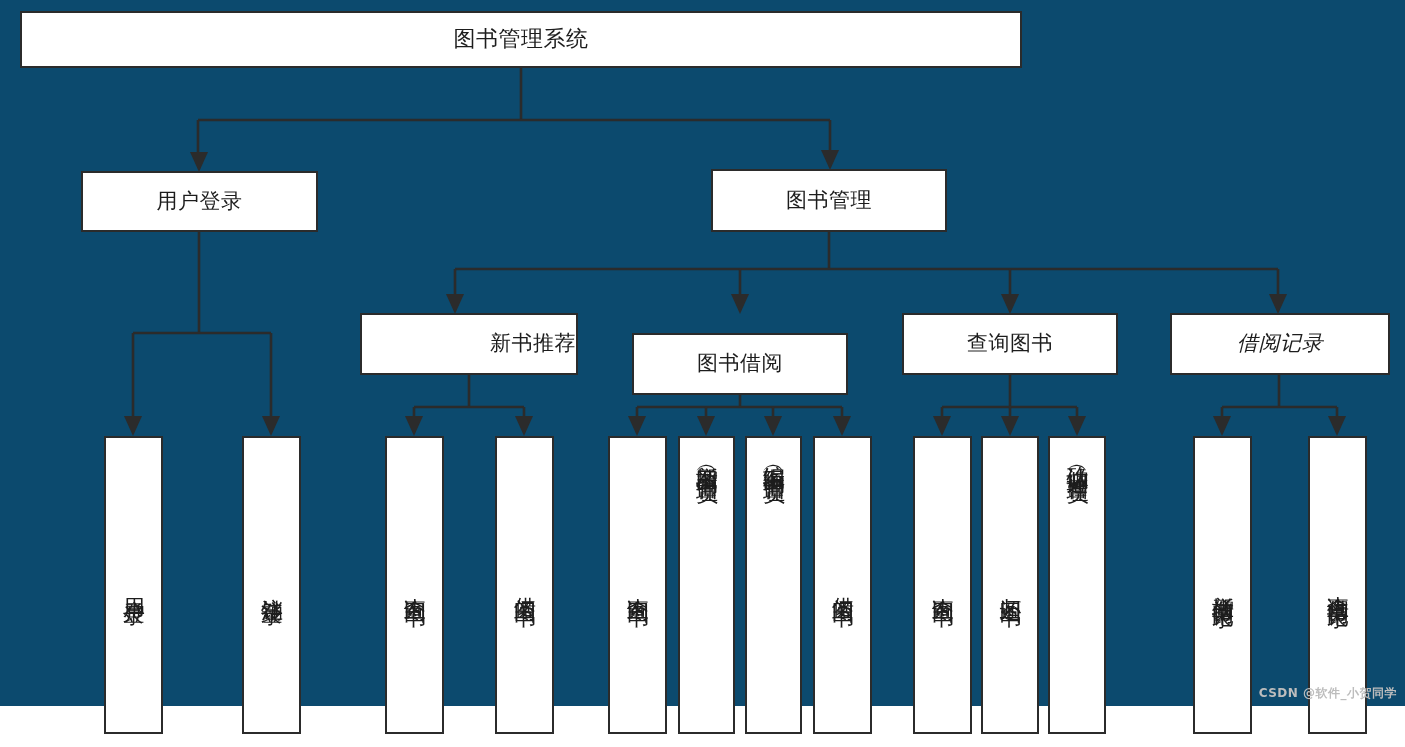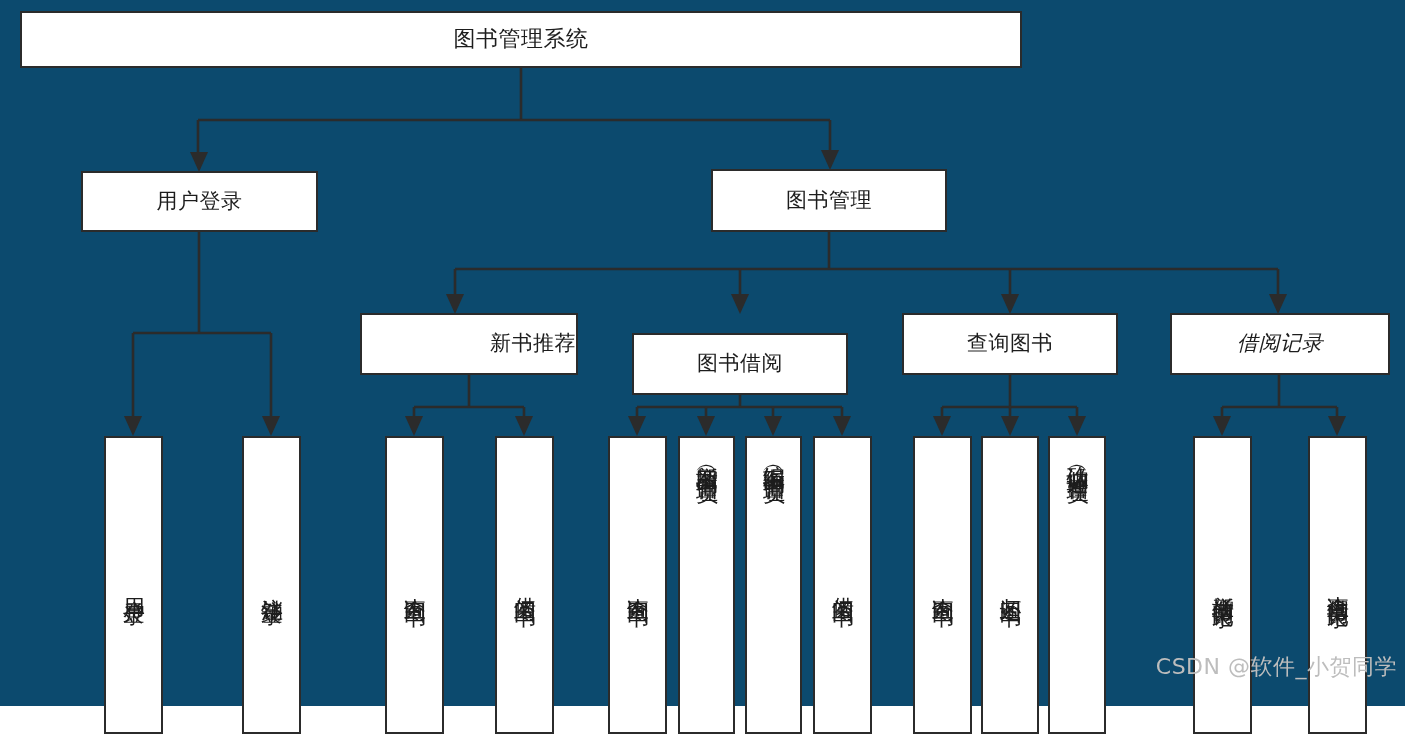--- a/index.html
+++ b/index.html
@@ -35,26 +35,27 @@
     line-height:1.22;
     padding:10px 0;
     letter-spacing:2.5px;
     align-items:center;
     justify-content:flex-start;
   }
   .node.vert.mid{justify-content:center;}
   .node .lbl{display:block;white-space:pre-line;}
   .watermark{
     position:absolute;
-    right:8px;bottom:24px;
-    font-size:22px;
+    right:8px;bottom:4px;
+    font-size:12px;
     color:#bdbdbd;
     letter-spacing:0.5px;
     white-space:nowrap;
     pointer-events:none;
+    font-weight:bold;
   }
 </style>
 </head>
 <body>
 
 <div id="canvas">
 
   <svg class="wires" viewBox="0 0 1405 747">
     <g stroke="#2b2b2b" stroke-width="2.6" fill="none" stroke-linecap="butt">
 

